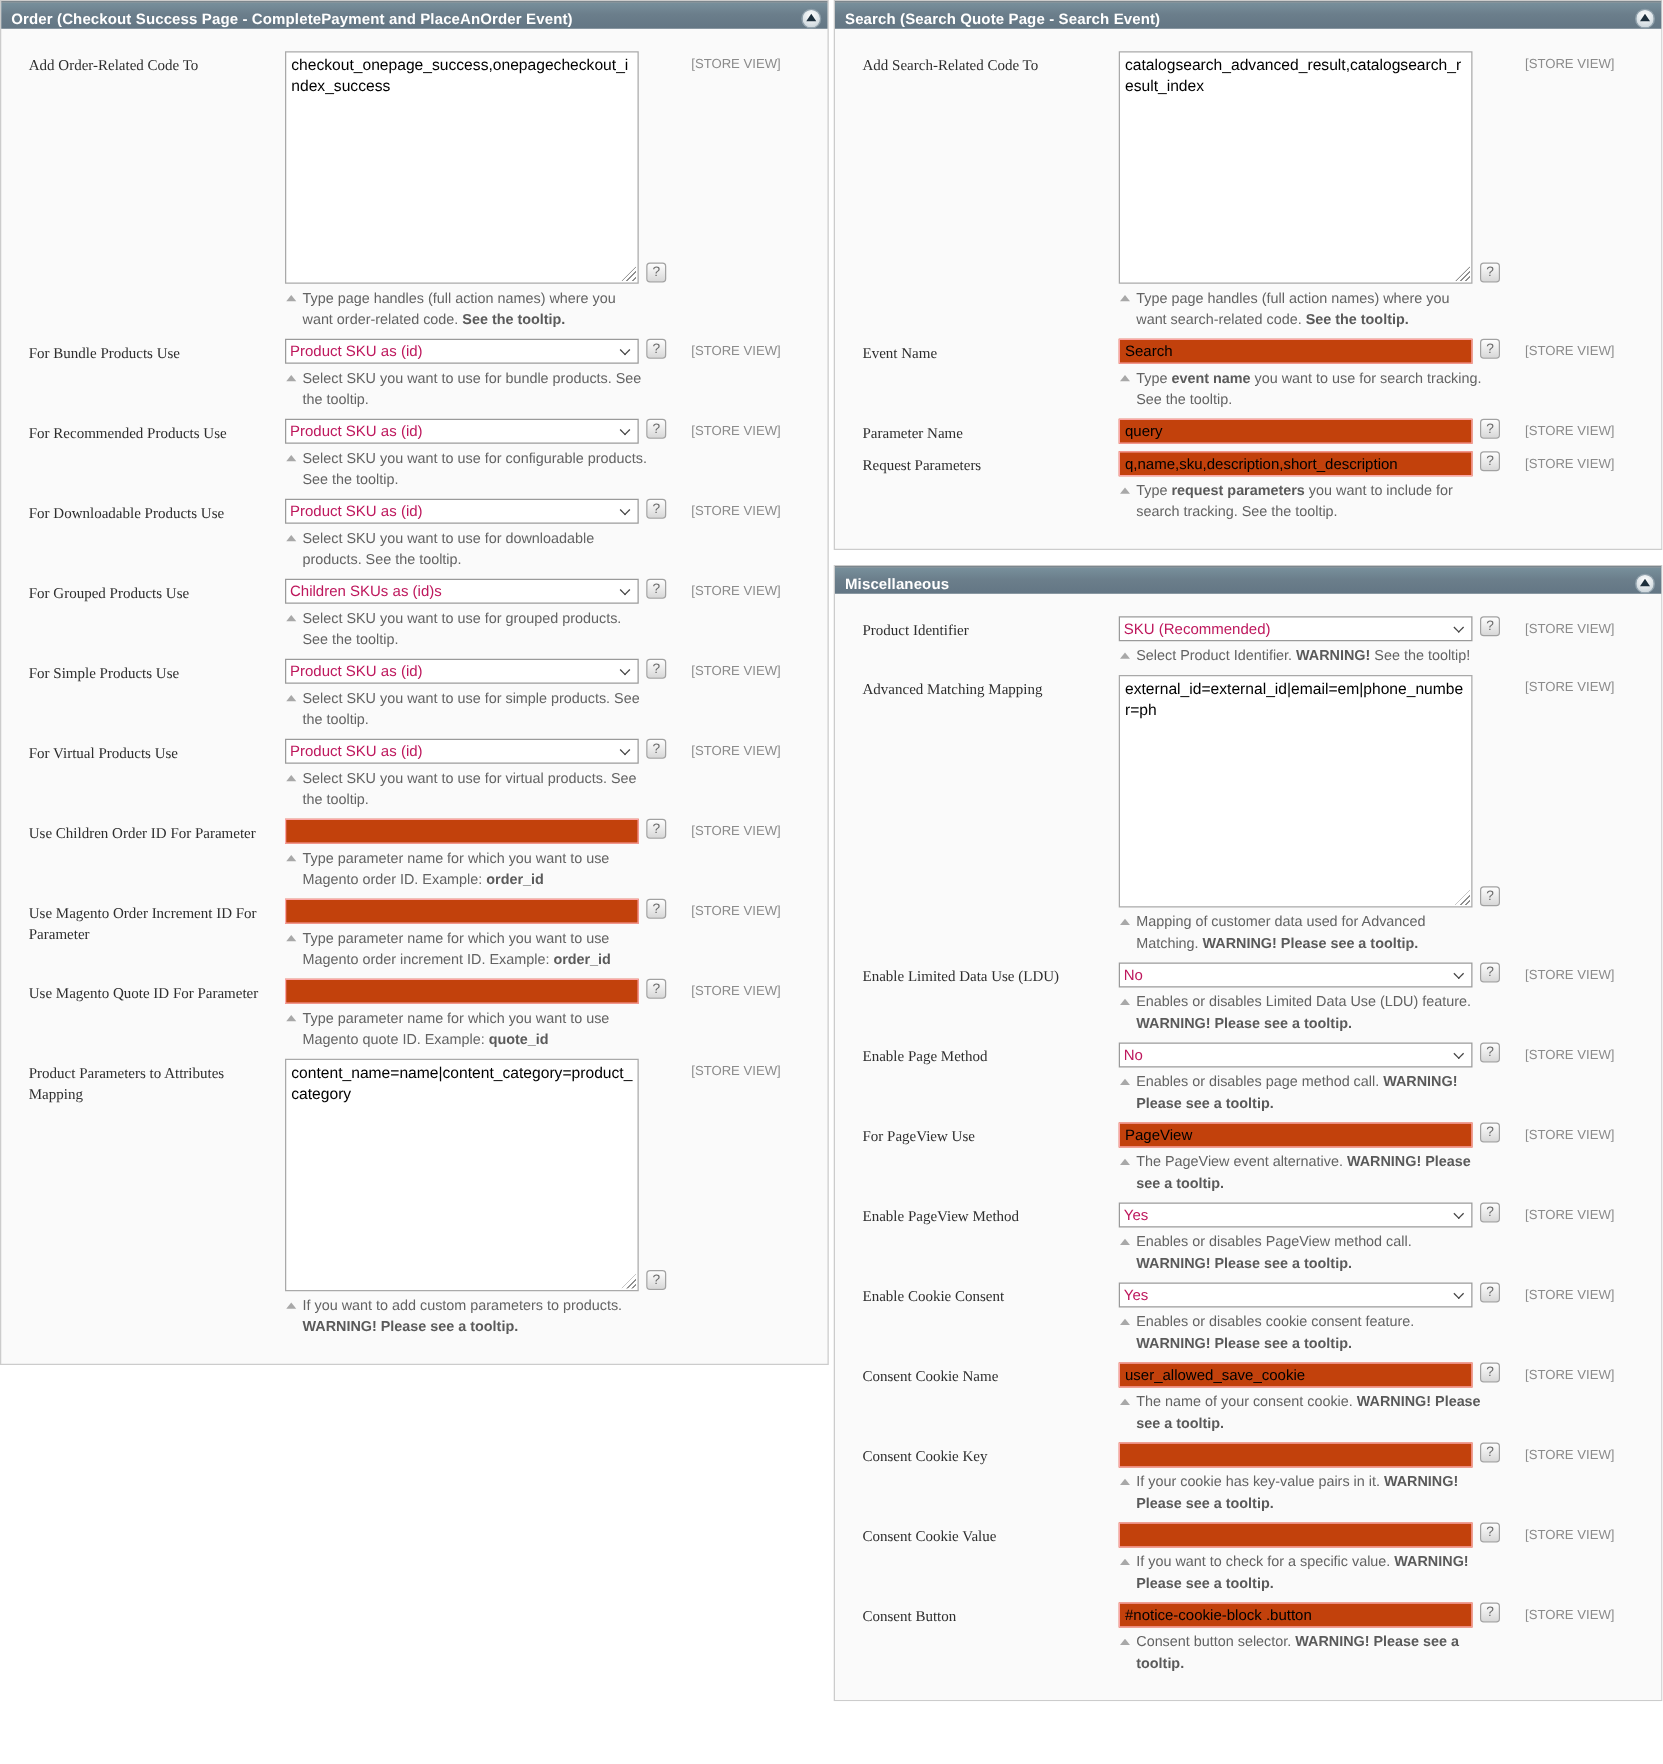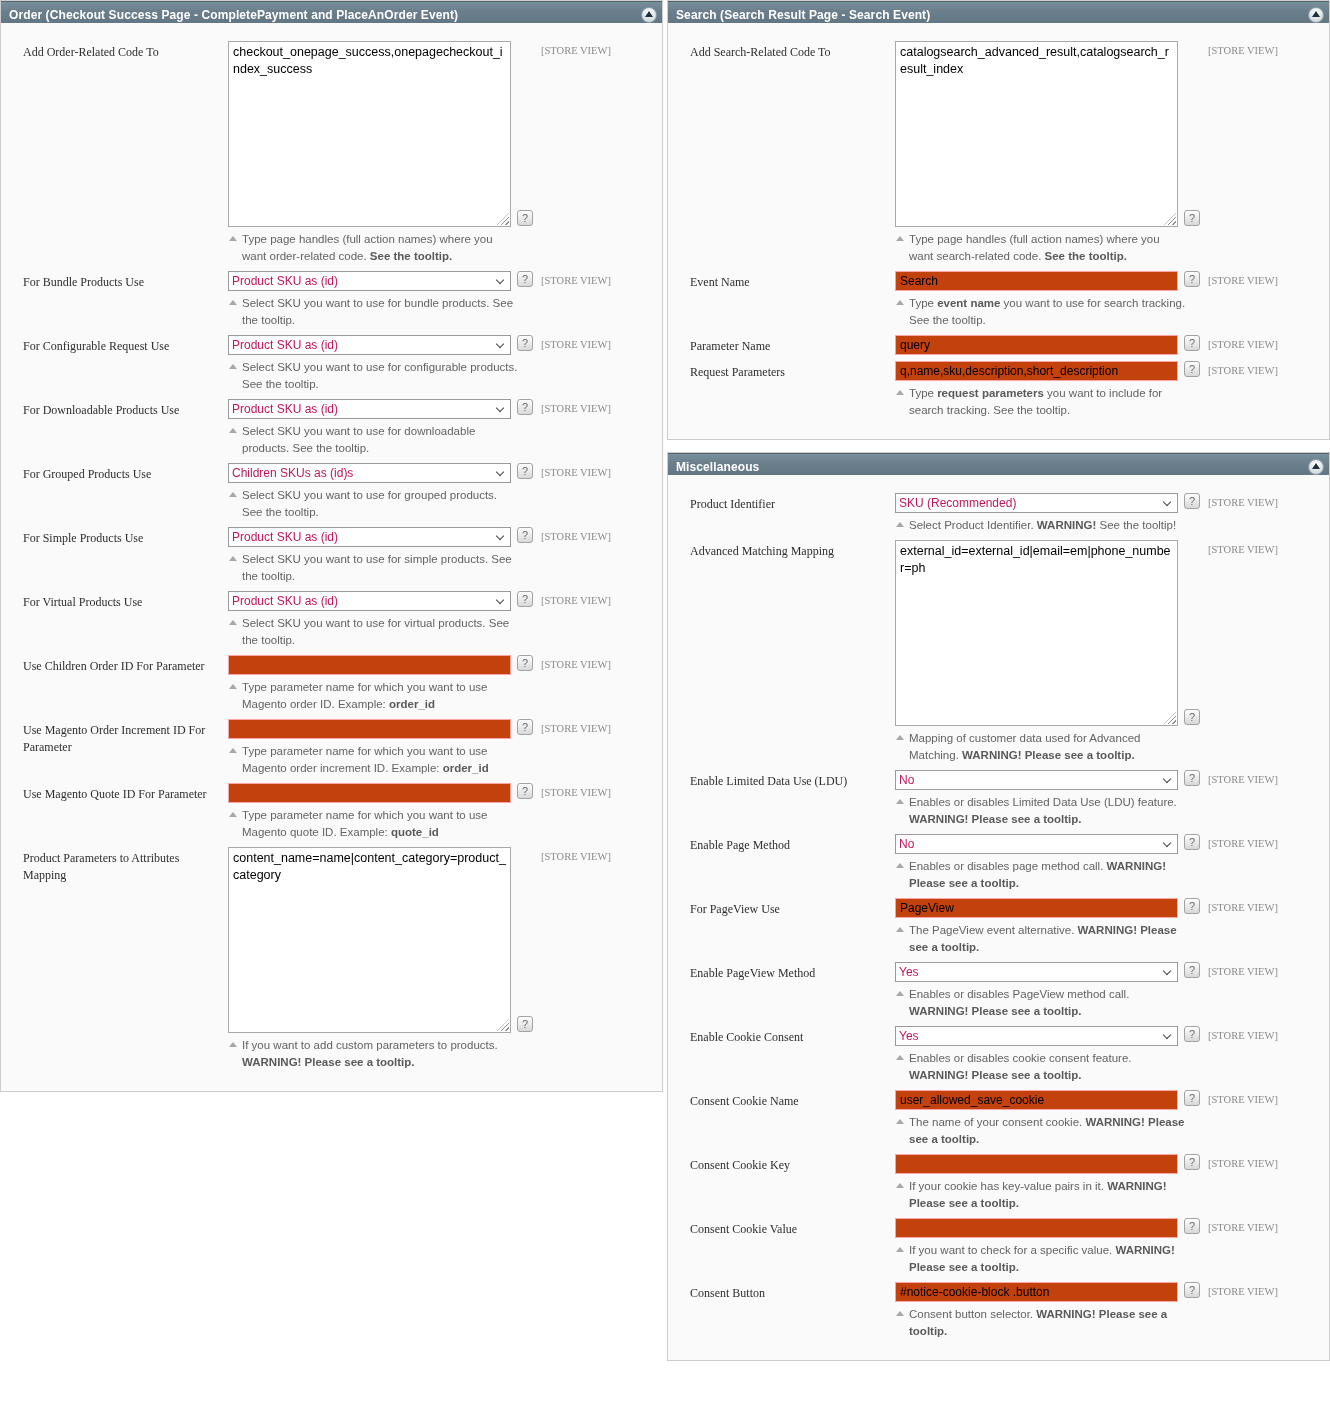--- a/index.html
+++ b/index.html
@@ -85,22 +85,22 @@
     position:relative; margin-top:4px; padding-left:14px;
     font-size:11.5px; line-height:17px; color:#636363; width:292px;
   }
   .f-note b { font-weight:bold; color:#5a5a5a; }
   .f-note .tri {
     position:absolute; left:1px; top:5px; width:0; height:0;
     border-left:4px solid transparent; border-right:4px solid transparent;
     border-bottom:5px solid #a8a8a8;
   }
   .f-scope {
-    margin-left:8px; padding-top:4px; flex:none;
-    font-size:10.5px; color:#8b8b8b; white-space:nowrap;font-family:Liberation Serif, serif;
+    margin-left:20px; padding-top:4px; flex:none;
+    font-size:10.5px; color:#8b8b8b; white-space:nowrap;
   }
 </style>
 </head>
 <body>
 
 <div class="page">
   <div class="col">
     <section class="panel">
       <div class="panel-head">
         <span class="panel-title">Order (Checkout Success Page - CompletePayment and PlaceAnOrder Event)</span>
@@ -131,21 +131,21 @@
                   <select><option>Product SKU as (id)</option></select>
                   <span class="chevron"></span>
                 </div>
                 <button class="help-btn">?</button>
               </div>
               <div class="f-note"><span class="tri"></span>Select SKU you want to use for bundle products. See the tooltip.</div>
             </div>
             <span class="f-scope">[STORE VIEW]</span>
           </div>
           <div class="f-row">
-            <label class="f-label">For Configurable Request Use</label>
+            <label class="f-label">For Recommended Products Use</label>
             <div class="f-main">
               <div class="f-control">
                 <div class="fw sel-wrap">
                   <select><option>Product SKU as (id)</option></select>
                   <span class="chevron"></span>
                 </div>
                 <button class="help-btn">?</button>
               </div>
               <div class="f-note"><span class="tri"></span>Select SKU you want to use for configurable products. See the tooltip.</div>
             </div>
@@ -260,21 +260,21 @@
             </div>
             <span class="f-scope">[STORE VIEW]</span>
           </div>
         </div>
     </section>
   </div>
 
   <div class="col">
     <section class="panel">
       <div class="panel-head">
-        <span class="panel-title">Search (Search Result Page - Search Event)</span>
+        <span class="panel-title">Search (Search Quote Page - Search Event)</span>
         <span class="collapse-btn">
             <span class="tri"></span>
           </span>
       </div>
       <div class="panel-body">
           <div class="f-row">
             <label class="f-label">Add Search-Related Code To</label>
             <div class="f-main">
               <div class="f-control ta-align">
                 <div class="fw ta-wrap">

